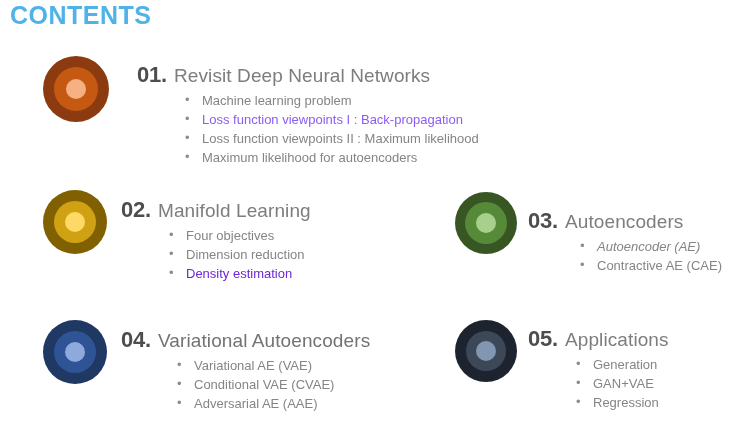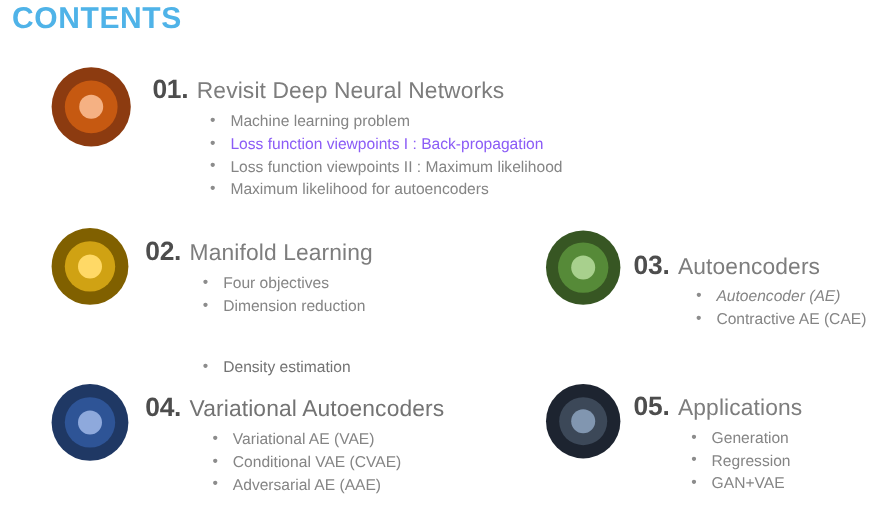--- a/index.html
+++ b/index.html
@@ -114,21 +114,21 @@
 
 <div class="slide">
 
   <div class="contents-heading" style="color: rgb(79, 179, 232);">CONTENTS</div>
 
   <div class="section" style="left:43px; top:56px;">
     <div class="circle-icon" id="icon-0" style="width: 66px; height: 66px; background: rgb(140, 59, 16);">
       <div class="circle-mid" style="left: 11px; top: 11px; width: 44px; height: 44px; background: rgb(198, 89, 17);"></div>
       <div class="circle-inner" style="left: 23px; top: 23px; width: 20px; height: 20px; background: rgb(245, 177, 131);"></div>
     </div>
-    <div class="sec-body" style="left:84px; top:6px;">
+    <div class="sec-body" style="left:94px; top:6px;">
       <div class="sec-title-row">
         <span class="sec-num" style="color: rgb(77, 77, 77);">01.</span>
         <span class="sec-title" style="color: rgb(125, 125, 125);">Revisit Deep Neural Networks</span>
       </div>
       <ul class="bullets indent-1">
         <li style="color: rgb(133, 133, 133);">Machine learning problem</li>
         <li style="color: #8b5cf6;">Loss function viewpoints I : Back-propagation</li>
         <li style="color: rgb(133, 133, 133);">Loss function viewpoints II : Maximum likelihood</li>
         <li style="color: rgb(133, 133, 133);">Maximum likelihood for autoencoders</li>
       </ul>
@@ -141,21 +141,21 @@
       <div class="circle-inner" style="left: 22px; top: 22px; width: 20px; height: 20px; background: rgb(255, 217, 102);"></div>
     </div>
     <div class="sec-body" style="left:78px; top:7px;">
       <div class="sec-title-row">
         <span class="sec-num" style="color: rgb(77, 77, 77);">02.</span>
         <span class="sec-title" style="color: rgb(125, 125, 125);">Manifold Learning</span>
       </div>
       <ul class="bullets indent-2">
         <li style="color: rgb(133, 133, 133);">Four objectives</li>
         <li style="color: rgb(133, 133, 133);">Dimension reduction</li>
-        <li style="color: #737373; margin-top: 32px;">Density estimation</li>
+        <li style="color: #6d28d9;">Density estimation</li>
       </ul>
     </div>
   </div>
 
   <div class="section" style="left:455px; top:192px;">
     <div class="circle-icon" id="icon-2" style="width: 62px; height: 62px; background: rgb(55, 86, 35);">
       <div class="circle-mid" style="left: 10px; top: 10px; width: 42px; height: 42px; background: rgb(86, 138, 56);"></div>
       <div class="circle-inner" style="left: 21px; top: 21px; width: 20px; height: 20px; background: rgb(168, 208, 141);"></div>
     </div>
     <div class="sec-body" style="left:73px; top:16px;">
@@ -193,19 +193,19 @@
       <div class="circle-mid" style="left: 11px; top: 11px; width: 40px; height: 40px; background: rgb(60, 72, 88);"></div>
       <div class="circle-inner" style="left: 21px; top: 21px; width: 20px; height: 20px; background: rgb(129, 150, 176);"></div>
     </div>
     <div class="sec-body" style="left:73px; top:6px;">
       <div class="sec-title-row">
         <span class="sec-num" style="color: rgb(77, 77, 77);">05.</span>
         <span class="sec-title" style="color: rgb(125, 125, 125);">Applications</span>
       </div>
       <ul class="bullets indent-5">
         <li style="color: rgb(133, 133, 133);">Generation</li>
+        <li style="color: rgb(133, 133, 133);">GAN+VAE</li>
         <li style="color: rgb(133, 133, 133);">Regression</li>
-        <li style="color: rgb(133, 133, 133);">GAN+VAE</li>
       </ul>
     </div>
   </div>
 
 </div>
 
 </body></html>

